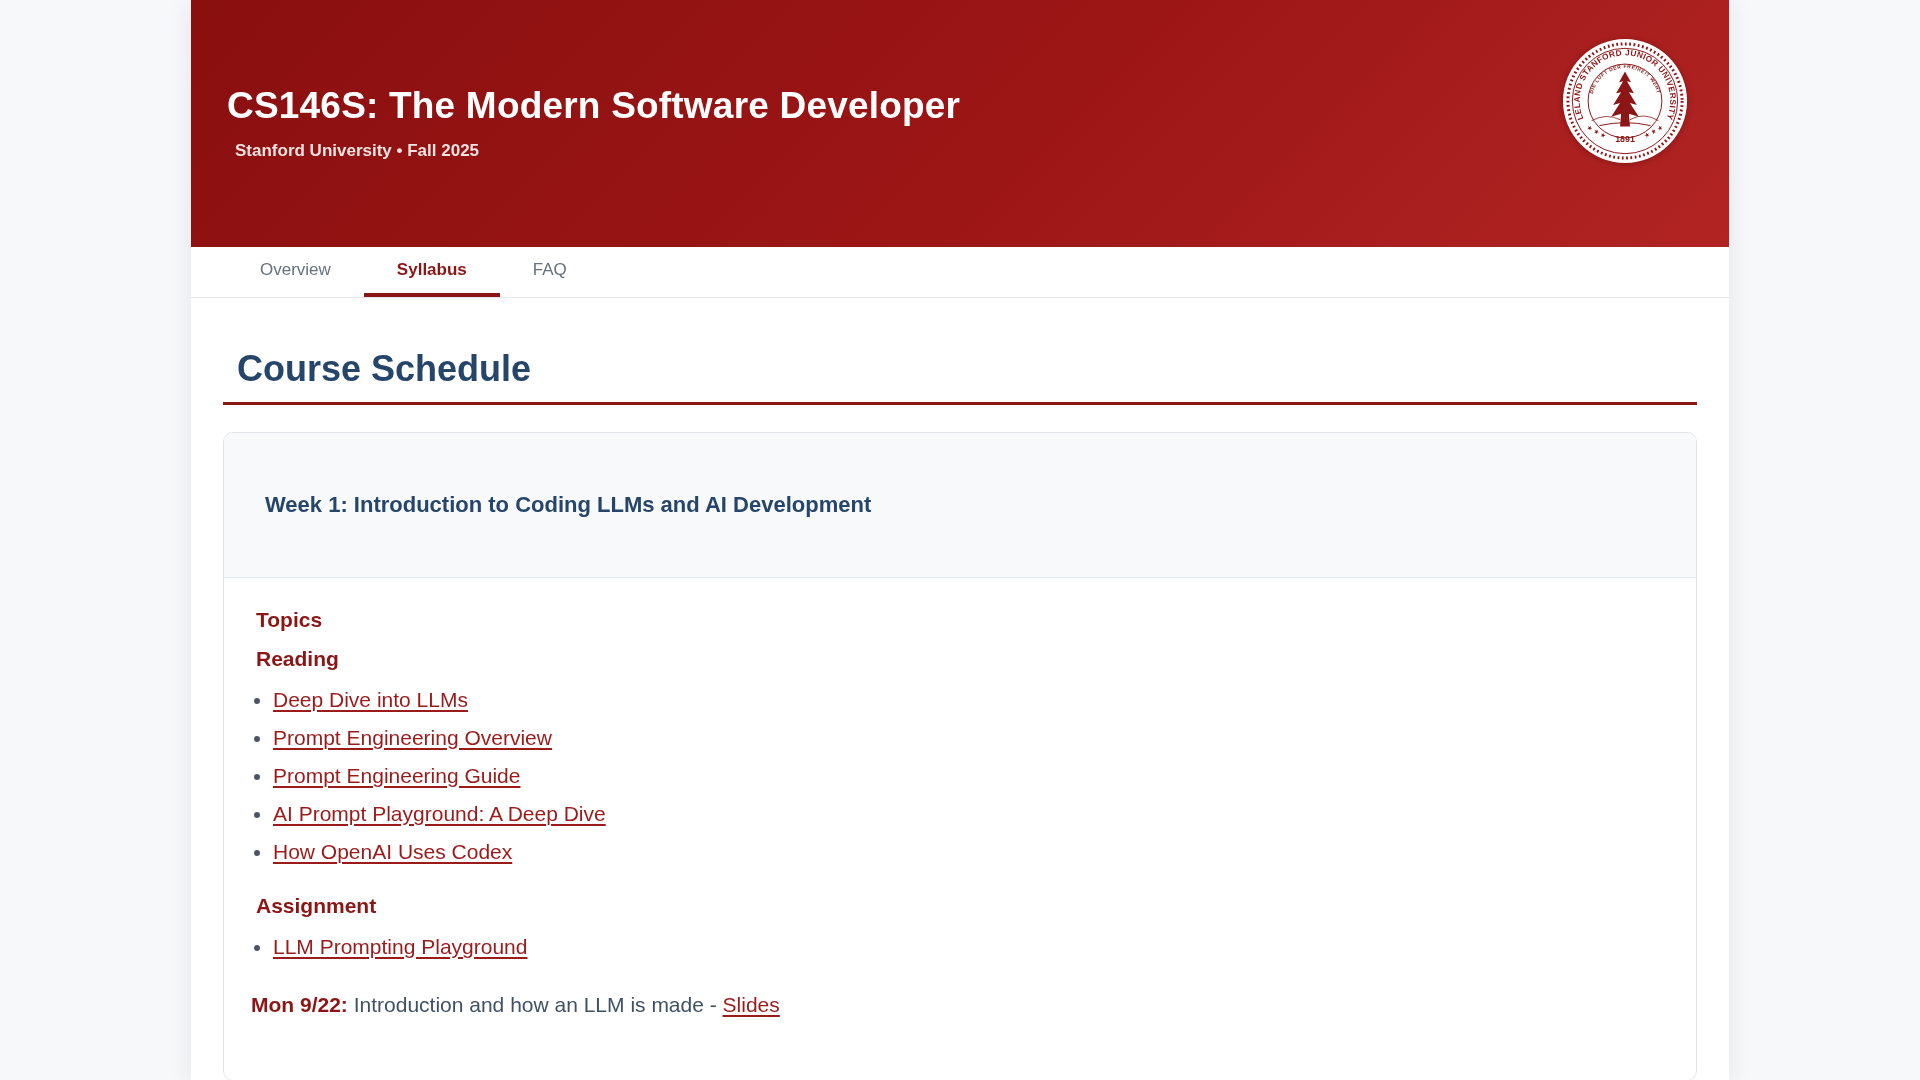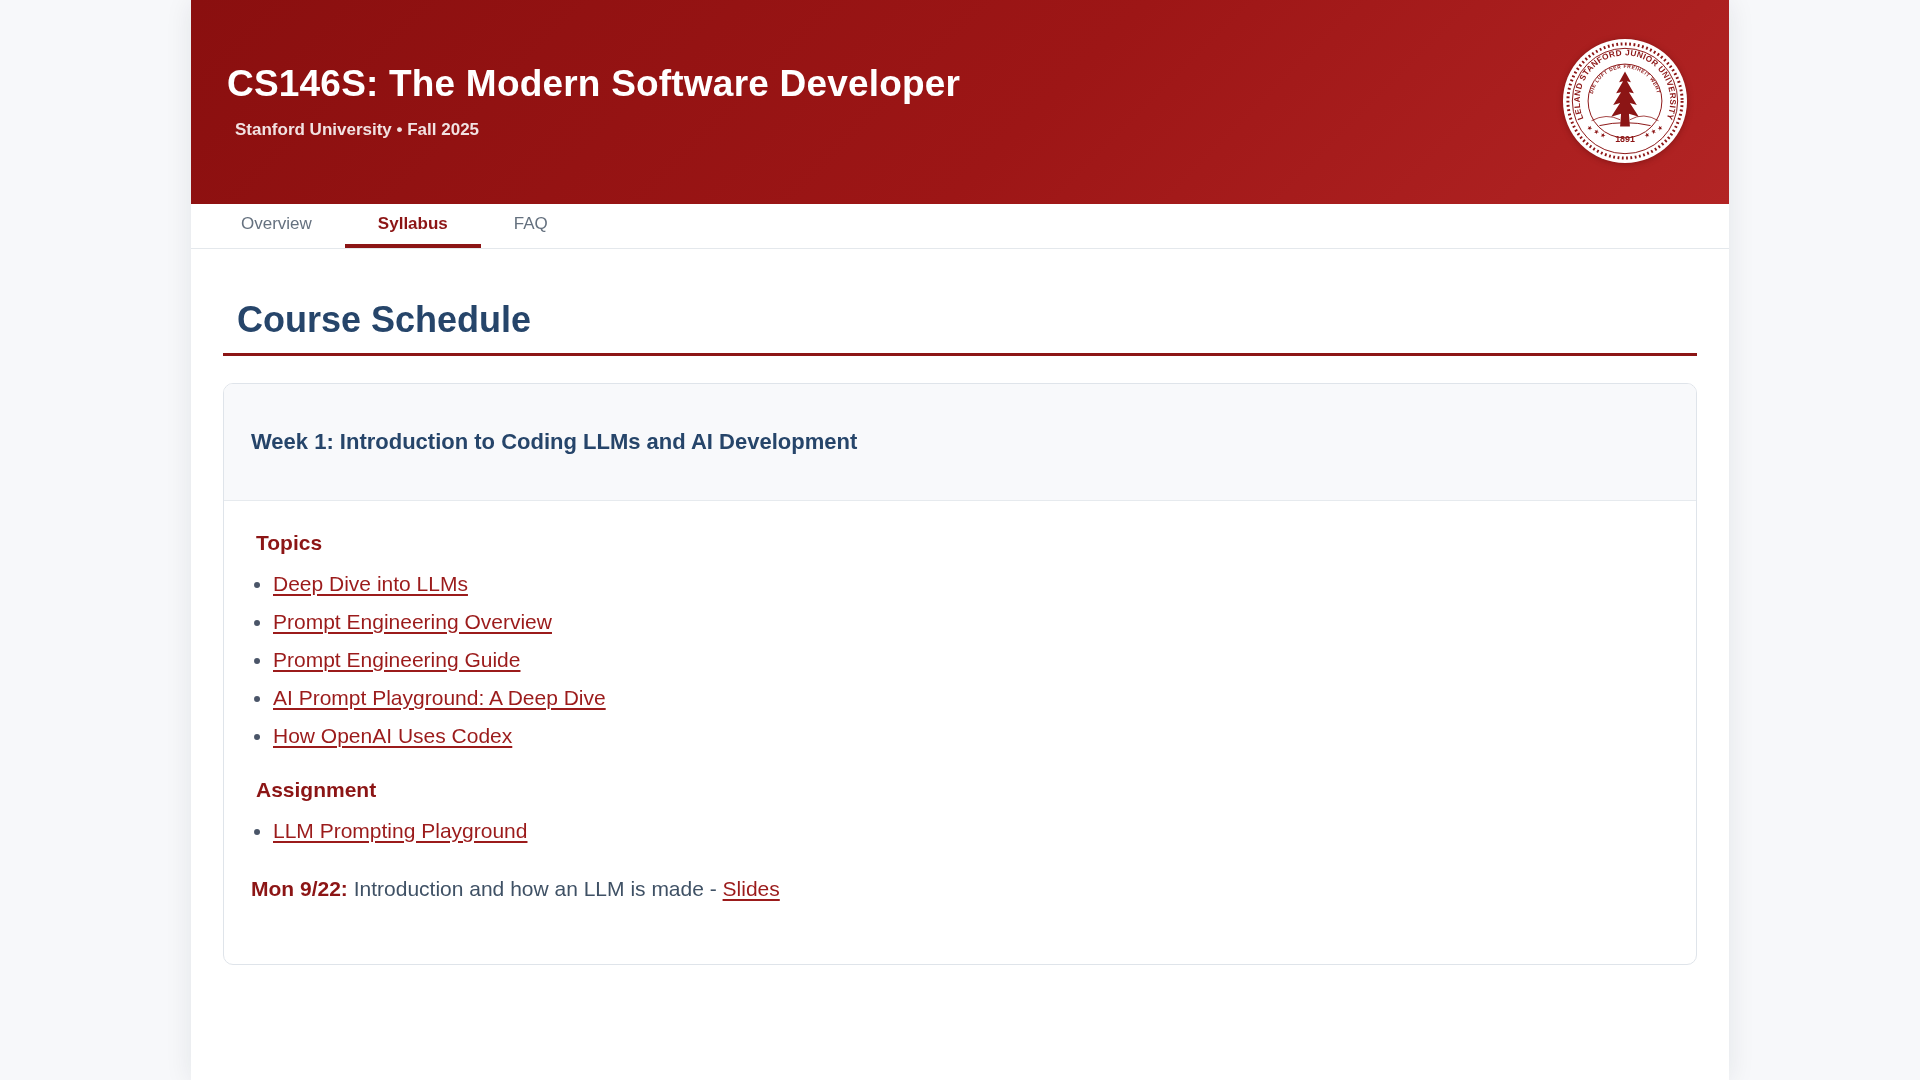--- a/index.html
+++ b/index.html
@@ -12,21 +12,21 @@
   }
   .container {
     width: 1538px;
     margin: 0 auto;
     min-height: 1080px;
     background: #ffffff;
     box-shadow: 0 2px 26px rgba(25,35,55,0.09);
   }
   
   .hero {
-    height: 204px;
+    height: 247px;
     background: linear-gradient(135deg, #8a0f0f 0%, #9d1616 55%, #b22424 100%);
     display: flex;
     flex-direction: column;
     justify-content: center;
     padding: 0 180px 0 36px;
     position: relative;
   }
   .hero-title {
     margin: 0;
     color: #ffffff;
@@ -44,25 +44,25 @@
   .seal {
     position: absolute;
     right: 41px;
     top: 38px;
     width: 126px;
     height: 126px;
     filter: drop-shadow(0 1px 3px rgba(60,0,0,0.35));
   }
   
   .nav {
-    height: 45px;
+    height: 51px;
     background: #ffffff;
     border-bottom: 1px solid #e4e8ec;
     display: flex;
-    padding: 0 17px;
+    padding: 0 36px;
     text-align: right;
   }
   .tab {
     display: flex;
     align-items: center;
     padding: 0 33px;
     font-size: 17px;
     color: #65717f;
     font-weight: 500;
     border-bottom: 4px solid transparent;
@@ -93,21 +93,21 @@
     border-radius: 10px;
     overflow: hidden;
     background: #ffffff;
   }
   .card-header {
     background: #f8f9fb;
     border-bottom: 1px solid #e6eaee;
     padding: 45px 27px;
   }
   .week-title {
-    margin: 0;
+    margin: 14px;
     font-size: 22px;
     font-weight: 700;
     color: #26456a;
   }
   .card-body { padding: 30px 27px 40px; }
   .section-heading {
     margin: 0 5px 15px;
     font-size: 21px;
     font-weight: 700;
     color: #8C1515;
@@ -187,20 +187,21 @@
     <h2 class="page-title">Course Schedule</h2>
     <hr class="rule">
 
     <section class="card">
       <div class="card-header">
         <h3 class="week-title">Week 1: Introduction to Coding LLMs and AI Development</h3>
       </div>
       <div class="card-body">
         <div>
             <h4 class="section-heading">Topics</h4>
+            <h4 class="section-heading">Reading</h4>
             <ul class="items">
               <li><a href="#" class="link">Deep Dive into LLMs</a></li>
               <li><a href="#" class="link">Prompt Engineering Overview</a></li>
               <li><a href="#" class="link">Prompt Engineering Guide</a></li>
               <li><a href="#" class="link">AI Prompt Playground: A Deep Dive</a></li>
               <li><a href="#" class="link">How OpenAI Uses Codex</a></li>
             </ul>
             <h4 class="section-heading">Assignment</h4>
             <ul class="items">
               <li><a href="#" class="link">LLM Prompting Playground</a></li>

